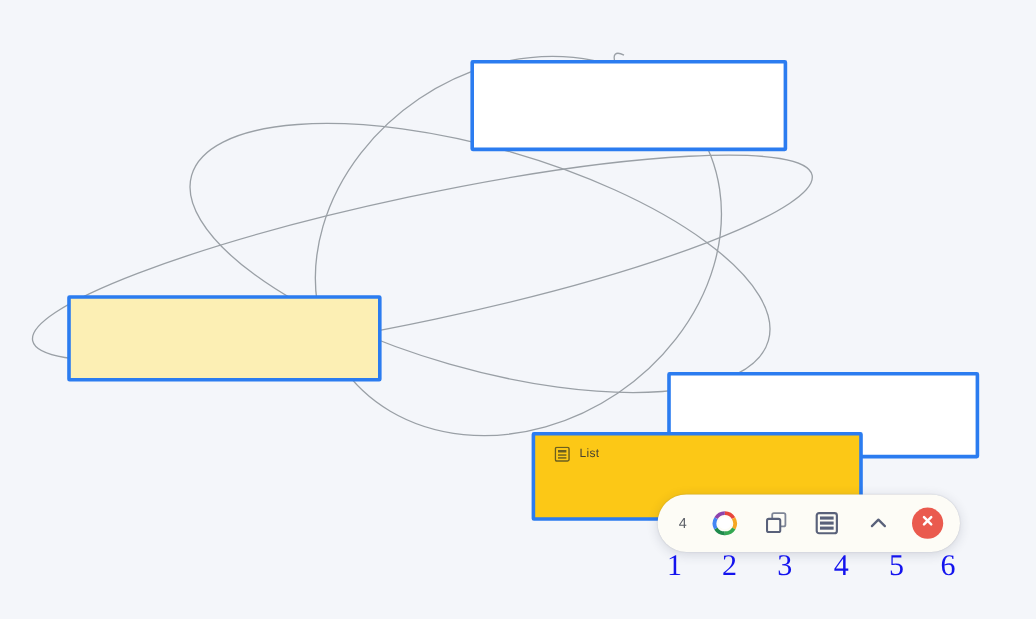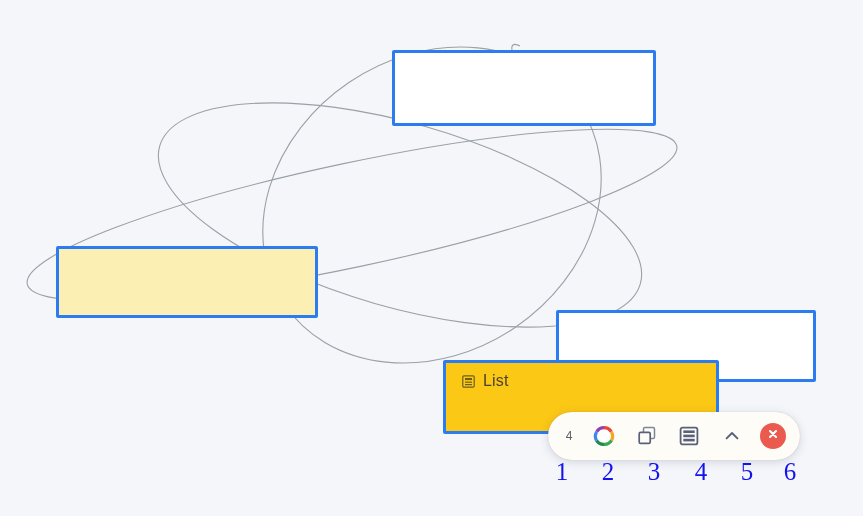--- a/index.html
+++ b/index.html
@@ -39,21 +39,21 @@
   .shape-yellow { background: #fcefb4; }
   .shape-orange { background: #fcc816; }
 
   .shape-label {
     position: absolute;
     left: 16px;
     top: 9px;
     display: flex;
     align-items: center;
     gap: 8px;
-    font-size: 16px;
+    font-size: 10px;
     color: #4a4330;
     letter-spacing: .2px;
   }
   .shape-label .glyph { display: block; line-height: 0; }
 
   
   #toolbar {
     position: absolute;
     left: 548px;
     top: 412px;

